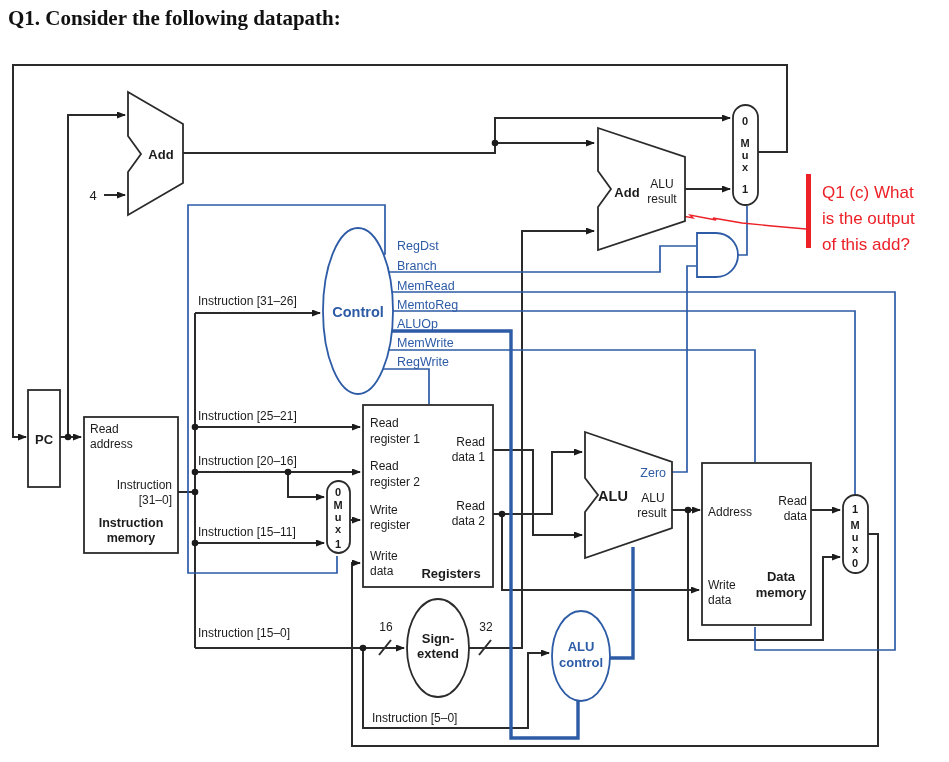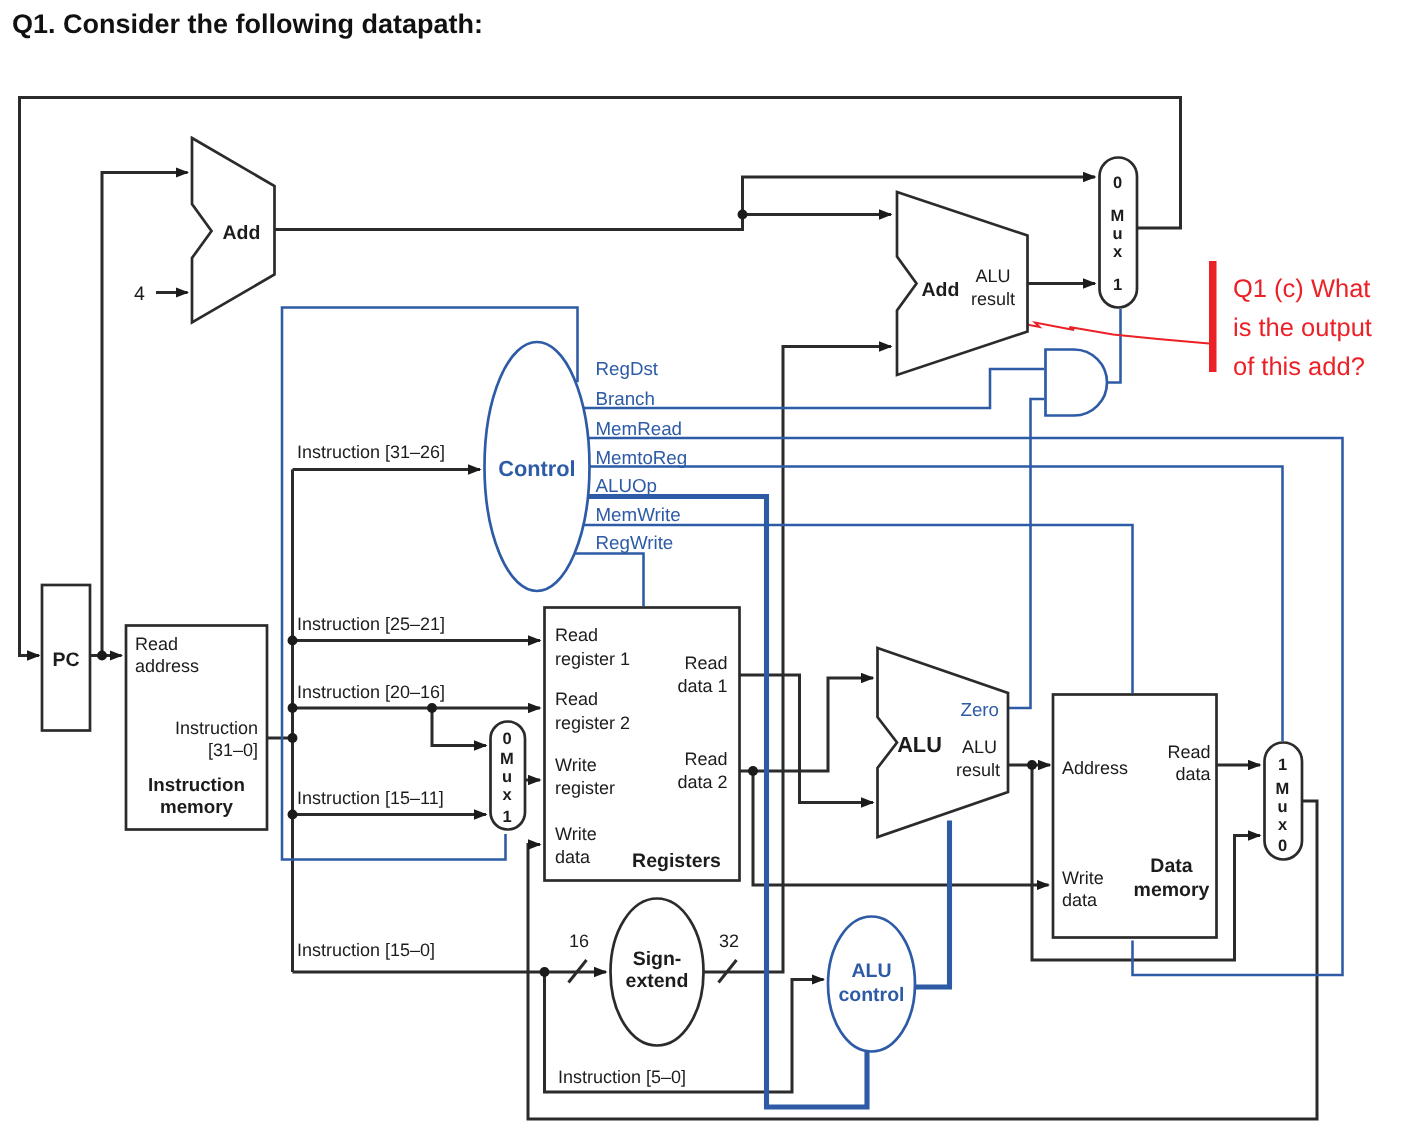--- a/index.html
+++ b/index.html
@@ -1,17 +1,17 @@
 <!DOCTYPE html>
 <html><head>
 <meta charset="utf-8">
 <style>
   html,body{margin:0;padding:0;background:#fff;width:949px;height:762px;overflow:hidden;}
-  .title{position:absolute;left:8px;top:6px;font-family:Liberation Sans, sans-serif;
-         font-weight:bold;font-size:18px;color:#111;letter-spacing:0;}
+  .title{position:absolute;left:8px;top:6px;font-family:Liberation Serif, serif;
+         font-weight:bold;font-size:21px;color:#111;letter-spacing:0;}
   #stage{position:absolute;left:0;top:0;}
   svg text{font-family:"Liberation Sans",sans-serif;}
   
   .k{fill:none;stroke:#2b2b2b;stroke-width:2;}
   .b{fill:none;stroke:#2d5ba6;stroke-width:1.7;}
   .t{fill:none;stroke:#2d5ba6;stroke-width:3.4;}
   .r{fill:none;stroke:#ec2027;stroke-width:1.3;}
   
   .sk{fill:#ffffff;stroke:#2b2b2b;stroke-width:1.8;}
   .sb{fill:#ffffff;stroke:#2d5ba6;stroke-width:1.8;}

